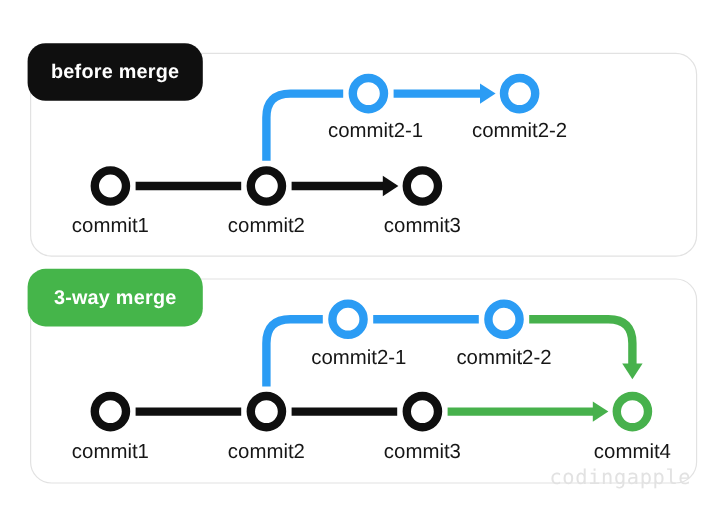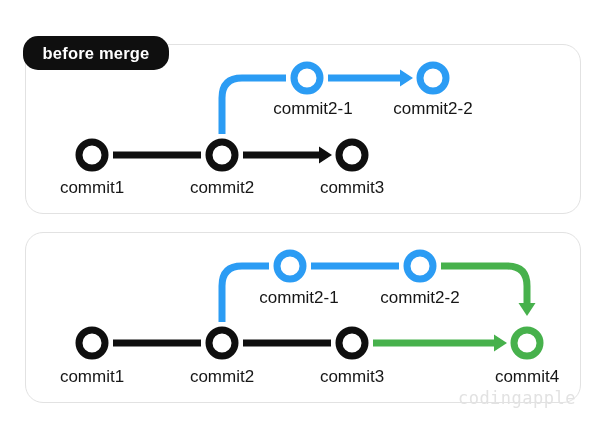--- a/index.html
+++ b/index.html
@@ -8,21 +8,21 @@
     font-family:"Liberation Sans",sans-serif;
   }
   .card{
     position:absolute;background:#ffffff;border:1.5px solid #e2e2e2;border-radius:18px;
     box-sizing:border-box;
   }
   .card1{left:25px;top:44px;width:556px;height:170px;}
   .card2{left:25px;top:232px;width:556px;height:171px;}
   #diagram{position:absolute;left:0;top:0;}
   .badge{
-    position:absolute;width:146px;height:34px;border-radius:15px;
+    position:absolute;width:146px;height:48px;border-radius:15px;
     display:flex;align-items:center;justify-content:center;
     color:#ffffff;font-size:16.5px;font-weight:bold;letter-spacing:.2px;
   }
   .badge1{left:23px;top:36px;background:#0f0f0f;}
   .badge2{left:23px;top:224px;background:#45b54a;}
   .node-label{
     font-family:"Liberation Sans",sans-serif;font-size:17px;fill:#161616;
   }
   .watermark{
     position:absolute;right:30px;top:388px;
@@ -112,16 +112,17 @@
         <circle cx="420" cy="266" r="13" fill="#ffffff" stroke="#2b9cf4" stroke-width="7"></circle>
         <text x="420" y="303" text-anchor="middle" class="node-label">commit2-2</text>
       </g>
       <g>
         <circle cx="527" cy="343" r="13" fill="#ffffff" stroke="#47b14c" stroke-width="7"></circle>
         <text x="527" y="382" text-anchor="middle" class="node-label">commit4</text>
       </g>
     </svg>
 
   <div class="badge badge1">before merge</div>
+  <div class="badge badge2">3-way merge</div>
 
   <div class="watermark">codingapple</div>
 
 </div>
 
 </body></html>

